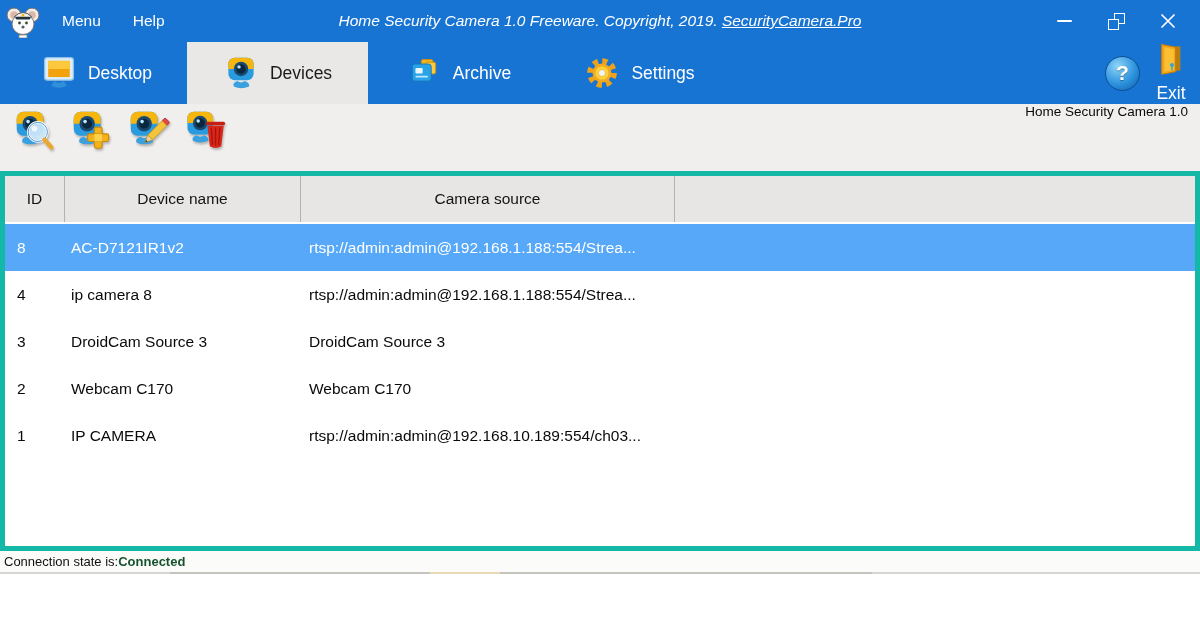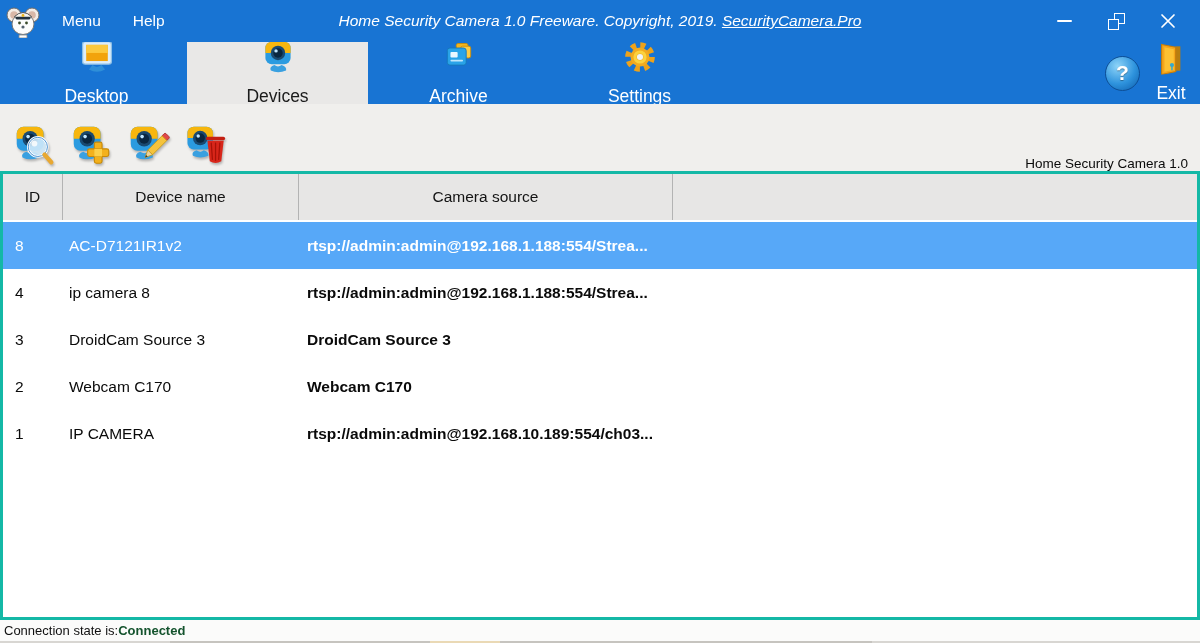--- a/index.html
+++ b/index.html
@@ -17,49 +17,49 @@
   .win-controls { margin-left:auto; display:flex; align-items:center; margin-right:6px; }
   .win-btn { width:52px; height:32px; display:flex; align-items:center; justify-content:center; cursor:pointer; }
   .min-glyph { width:15px; height:2.5px; background:#fff; border-radius:1px; }
   .restore-glyph { position:relative; width:17px; height:17px; }
   .restore-glyph .sq-back  { position:absolute; right:0; top:0; width:11px; height:11px; border:1.6px solid #fff; }
   .restore-glyph .sq-front { position:absolute; left:0; bottom:0; width:11px; height:11px; border:1.6px solid #fff; background:#1874d3; }
 
   
   .tabbar { height:62px; background:#1874d3; display:flex; align-items:stretch; padding-left:6px; flex:0 0 auto; }
   .tab { width:181px; display:flex; align-items:center; justify-content:center; gap:11px;
-         color:#fff; font-size:17.5px; cursor:pointer;flex-direction:column; }
+         color:#fff; font-size:17.5px; cursor:pointer; }
   .tab.active { background:#e9e8e7; color:#1b1b1b; }
   .tab-icon { width:36px; height:36px; flex:0 0 auto; }
   .tab-actions { margin-left:auto; display:flex; align-items:center; gap:16px; padding-right:14px; }
   .help-btn { width:35px; height:35px; border-radius:50%; border:1px solid #0d4f96;
               background:radial-gradient(circle at 35% 28%, #8ed4f8, #2e93dd 55%, #0c5cab);
               color:#fff; font-size:21px; font-weight:bold; display:flex; align-items:center; justify-content:center;
               cursor:pointer; text-shadow:0 1px 1px rgba(0,0,0,.35); }
   .exit-btn { display:flex; align-items:center; gap:8px; color:#fff; font-size:17.5px; cursor:pointer;flex-direction:column; }
 
   
-  .toolbar { height:67px; background:#f0efed; display:flex; align-items:flex-end; padding:0 10px; gap:9px; flex:0 0 auto; }
+  .toolbar { height:67px; background:#f0efed; display:flex; align-items:flex-start; padding:0 10px; gap:9px; flex:0 0 auto; }
   .tool-btn { width:48px; height:52px; background:transparent; border:none; padding:1px; cursor:pointer; }
   .tool-btn svg { width:46px; height:50px; filter:drop-shadow(1px 2px 1px rgba(0,0,0,.25)); }
   .toolbar-right { margin-left:auto; font-size:13.5px; color:#0a0a0a; padding-right:2px; }
 
   
-  .table-area { height:449px; border:3px solid #14b8a6; background:#fff; overflow:hidden; flex:0 0 auto; }
+  .table-area { height:380px; border:5px solid #14b8a6; background:#fff; overflow:hidden; flex:0 0 auto; }
   .thead { display:grid; grid-template-columns:60px 236px 374px 1fr; height:46px; background:#e7e6e5; }
   .th { display:flex; align-items:center; justify-content:center; font-size:15.5px; color:#141414;
         border-right:1px solid #b3b3b3; cursor:pointer; }
   .th:last-child { border-right:none; }
   .tbody { margin-top:2px; }
   .trow { display:grid; grid-template-columns:60px 236px 374px 1fr; height:47px; align-items:center;
           font-size:15.5px; color:#0a0a0a; cursor:pointer; }
   .trow.selected { background:#57a8f8; color:#fff; }
   .c-id { padding-left:12px; }
   .c-name { padding-left:6px; }
-  .c-source { padding-left:8px;font-weight:bold; }
+  .c-source { padding-left:8px; }
 
   
   .statusbar { height:21px; display:flex; align-items:center; padding-left:4px;
                background:#fbfbfa; font-size:13px; color:#111; flex:0 0 auto; }
   .status-value { color:#14532d; font-weight:bold; }
 
   
   .strip { position:relative; height:2px; background:#c6c4bf; flex:0 0 auto; }
   .strip .seg { position:absolute; top:0; height:2px; }
   .seg-a { left:0; width:170px; background:#d8d6d2; }

